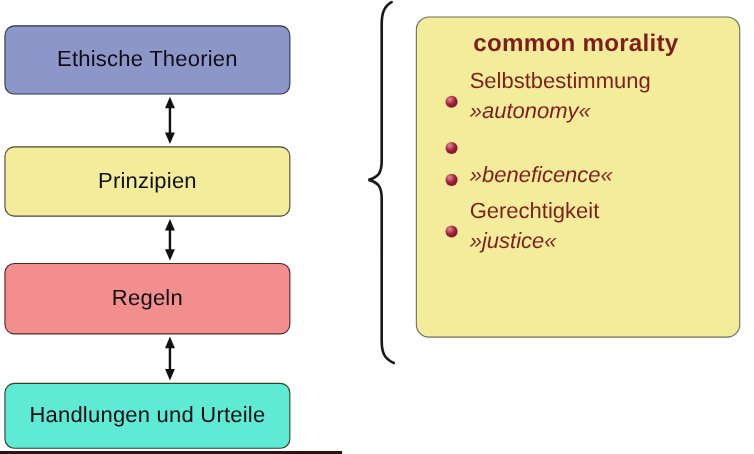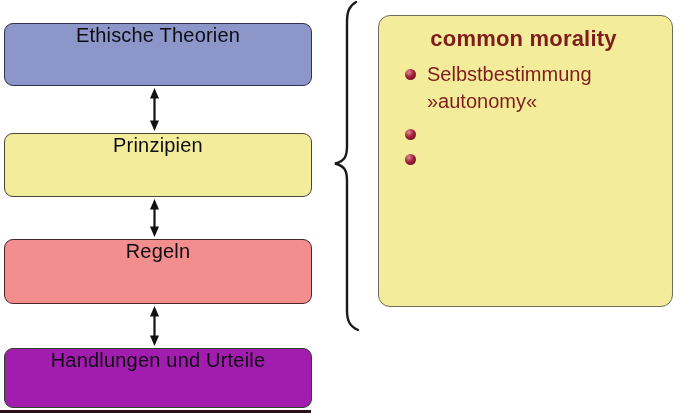--- a/index.html
+++ b/index.html
@@ -12,34 +12,35 @@
     position: relative;
     width: 685px;
     height: 413px;
     background: #ffffff;
     overflow: hidden;
   }
   
   .level {
     position: absolute;
     left: 4px;
-    width: 308px;
+    width: 260px;
     box-sizing: border-box;
     border: 1.5px solid #2f2b33;
     border-radius: 9px;
     display: flex;
+    align-items: center;
     justify-content: center;
     font-size: 20px;
     color: #0d0d12;
     letter-spacing: 0.2px;
   }
   .level-theorien   { top: 23px;  height: 63px; background: #8d96c9; border-color: #2e3150; }
   .level-prinzipien { top: 133px; height: 64px; background: #f3ec9b; border-color: #4a4636; }
   .level-regeln     { top: 239px; height: 65px; background: #f28e8e; border-color: #4e2626; }
-  .level-handlungen { top: 348px; height: 60px; background: #a21caf; border-color: #2c4527; }
+  .level-handlungen { top: 348px; height: 60px; background: #5eead4; border-color: #2c4527; }
 
   
   .overlay {
     position: absolute;
     left: 0; top: 0;
     width: 685px;
     height: 413px;
     pointer-events: none;
   }
 
@@ -69,34 +70,35 @@
   }
   .ann-title {
     text-align: center;
     font-weight: bold;
     font-size: 22px;
     margin: 2px 20px 9px 0;
     letter-spacing: 0.2px;
   }
   .ann-item {
     display: flex;
-    align-items: flex-start;
+    align-items: center;
     font-size: 20px;
     line-height: 27px;
     margin-bottom: 6px;
   }
   .bullet {
     flex: none;
     width: 11px;
     height: 11px;
     border-radius: 50%;
     margin: 8px 11px 0 0;
     background: radial-gradient(circle at 35% 30%, #e08a96 0%, #a02038 45%, #5f0d1e 100%);
   }
   .eng {
+    font-style: italic;
   }
 </style>
 </head>
 <body>
 
 <div class="canvas">
 
   <div class="level level-theorien">
     <span>Ethische Theorien</span>
   </div>
@@ -149,18 +151,26 @@
 
     <div class="ann-item">
       <span class="bullet"></span>
       <div>
       </div>
     </div>
 
     <div class="ann-item">
       <span class="bullet"></span>
       <div>
+        <div class="eng">»beneficence«</div>
       </div>
     </div>
 
+    <div class="ann-item">
+      <span class="bullet"></span>
+      <div>
+        <div>Gerechtigkeit</div>
+        <div class="eng">»justice«</div>
+      </div>
+    </div>
   </div>
 
 </div>
 
 </body></html>

